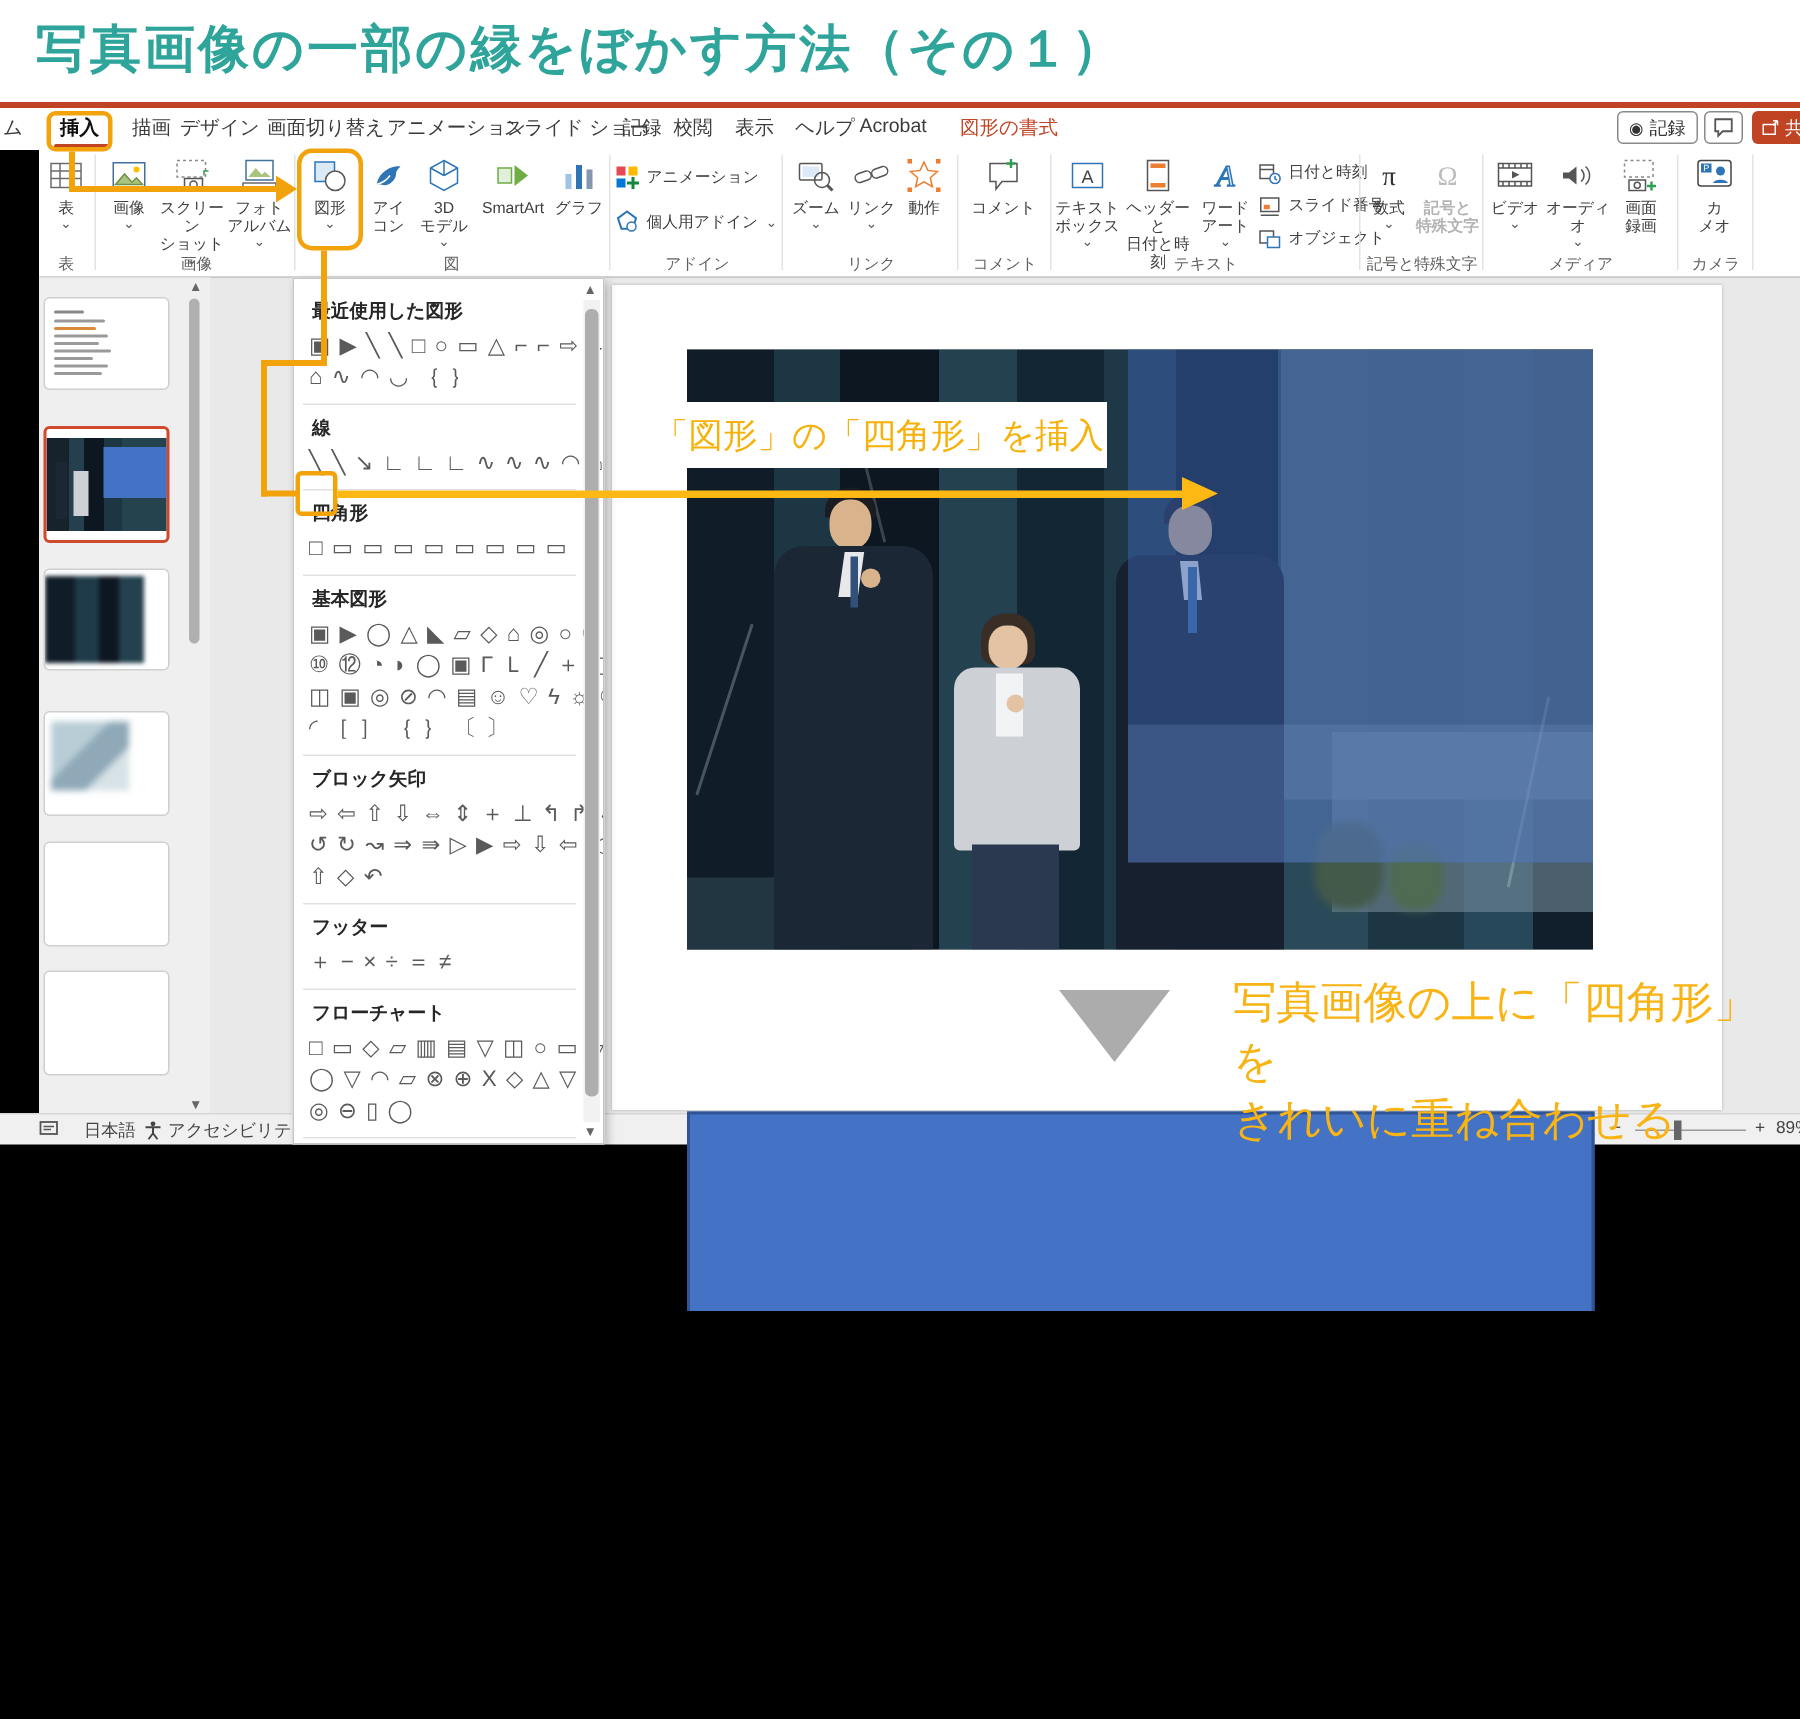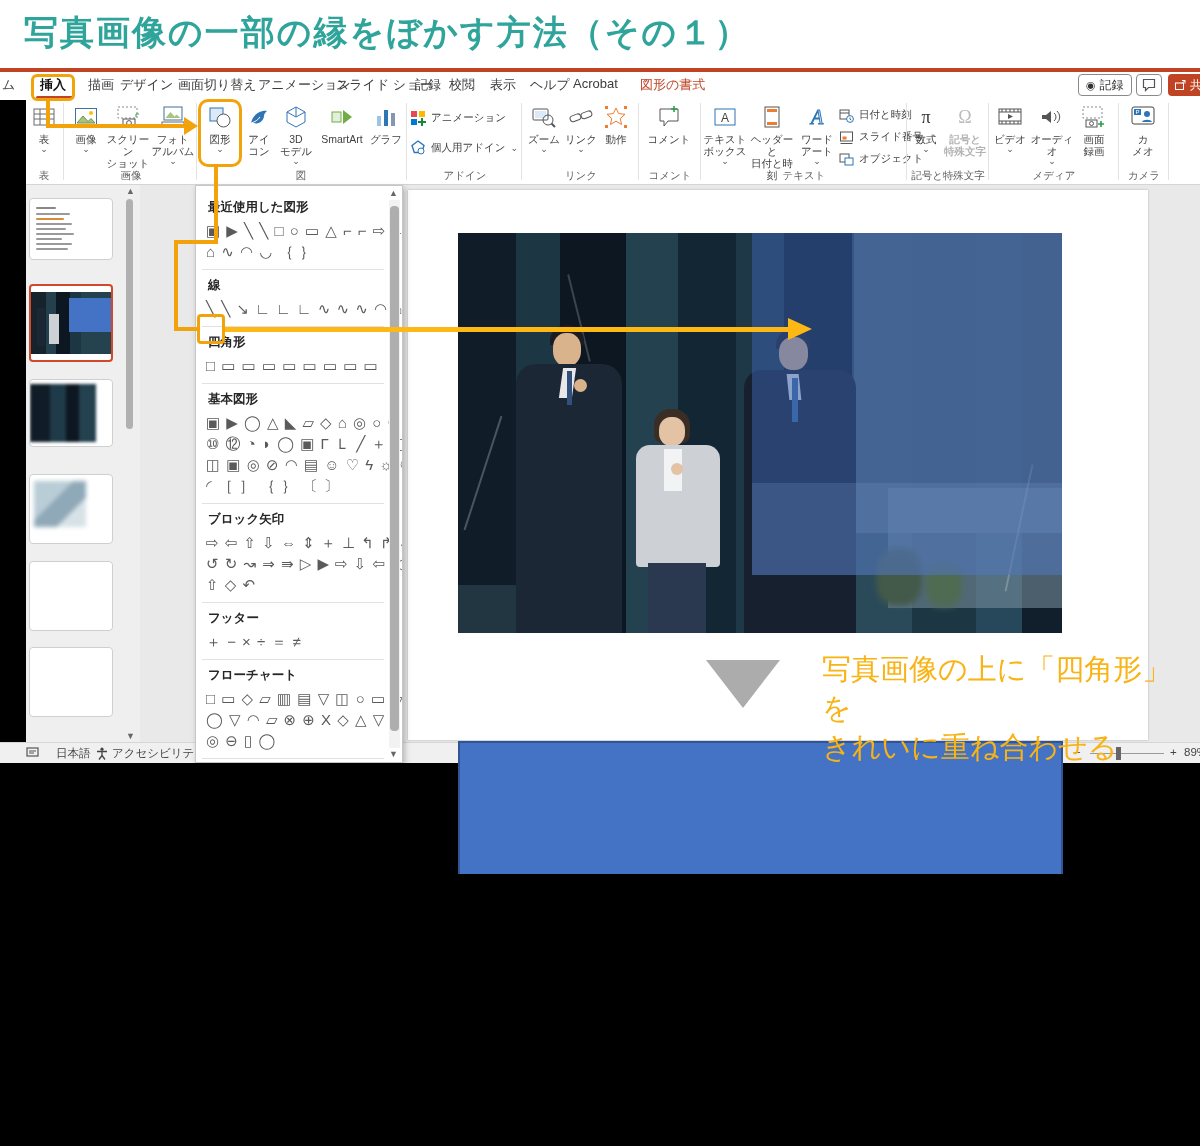--- a/index.html
+++ b/index.html
@@ -628,18 +628,21 @@
   <div class="abs ann obox" style="left:198px;top:99px;width:44px;height:68px;border-radius:10px;"></div>
   <div class="abs ann oseg" style="left:214px;top:167px;width:4px;height:77px;"></div>
   <div class="abs ann oseg" style="left:174px;top:240px;width:44px;height:4px;"></div>
   <div class="abs ann oseg" style="left:174px;top:240px;width:4px;height:91px;"></div>
   <div class="abs ann oseg" style="left:174px;top:327px;width:24px;height:4px;"></div>
   <div class="abs ann obox" style="left:197px;top:314px;width:28px;height:30px;border-radius:4px;"></div>
 
   <div class="abs ann goldarrow"></div>
   <div class="abs ann ahead goldhead"></div>
 
+  <div class="abs ann lblbox">
+    <span class="lbltext">「図形」の「四角形」を挿入</span>
+  </div>
 
   <div class="abs ann graytri"></div>
   <div class="abs ann notetext">写真画像の上に「四角形」を
 きれいに重ね合わせる</div>
 
 </div>
 
 </body></html>

